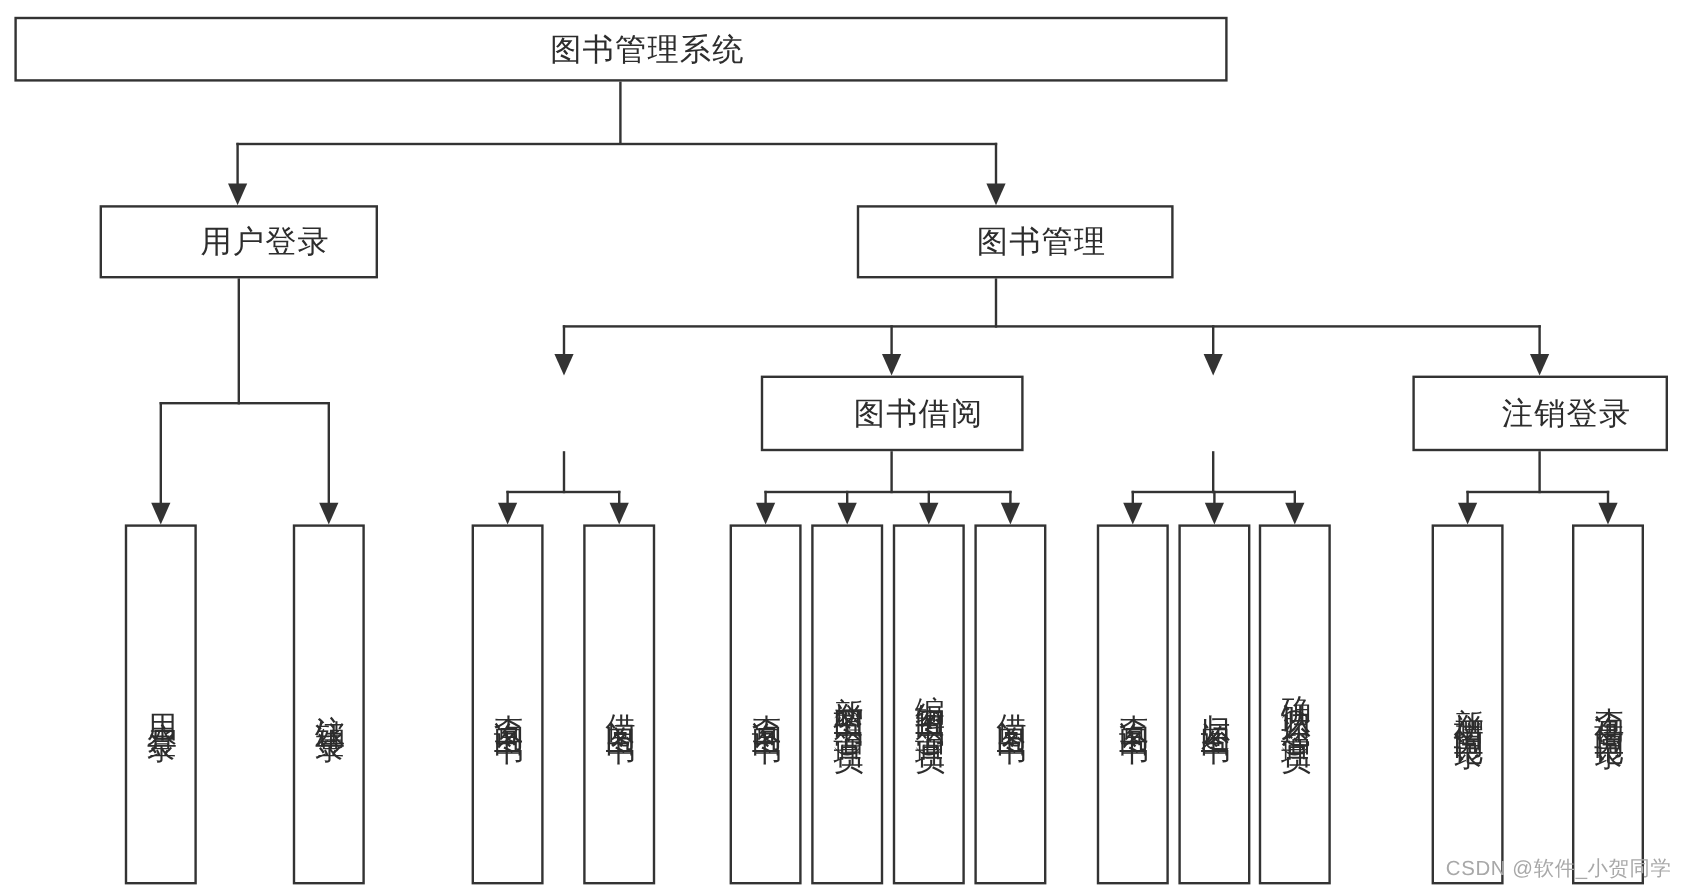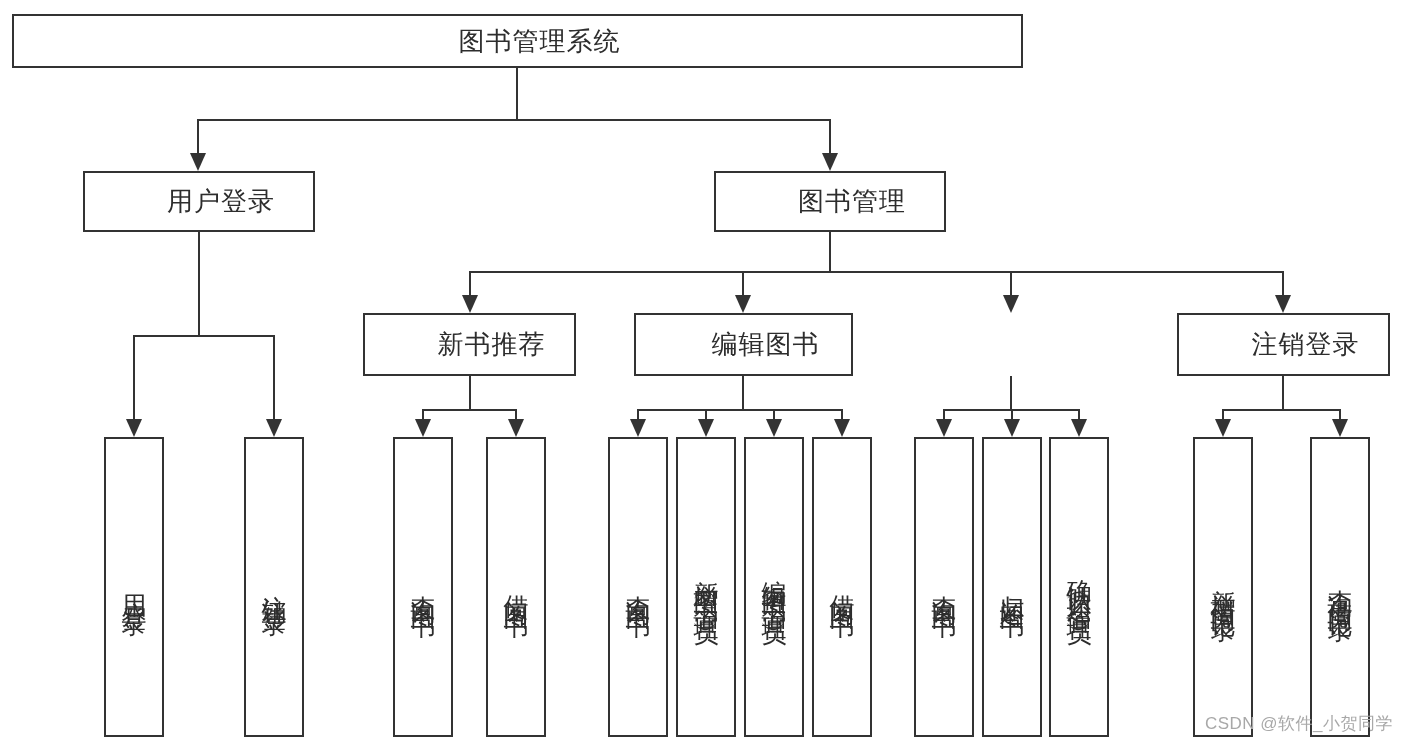--- a/index.html
+++ b/index.html
@@ -51,30 +51,27 @@
 <div id="stage">
 
   <div class="box hbox" style="left:12px;top:14px;width:1011px;height:54px">
     <span>图书管理系统</span>
   </div>
 
   <div class="box hbox" style="left:83px;top:171px;width:232px;height:61px">
     <span>用户登录</span>
   </div>
 
-  <div class="box hbox" style="left:714px;top:171px;width:232px;height:61px">
+  <div class="box hbox" style="left:714px;top:171px;width:264px;height:61px">
     <span>图书管理</span>
   </div>
 
-  <div class="box hbox" style="left:363px;top:313px;width:213px;height:63px">
-    <span>新书推荐</span>
-  </div>
 
   <div class="box hbox" style="left:634px;top:313px;width:219px;height:63px">
-    <span>编辑图书</span>
+    <span>图书借阅</span>
   </div>
 
 
   <div class="box hbox" style="left:1177px;top:313px;width:213px;height:63px">
     <span>注销登录</span>
   </div>
 
   <div class="box vbox" style="left:104px;top:437px;width:60px;height:300px">
     <span class="vtext">用户登录</span>
   </div>

